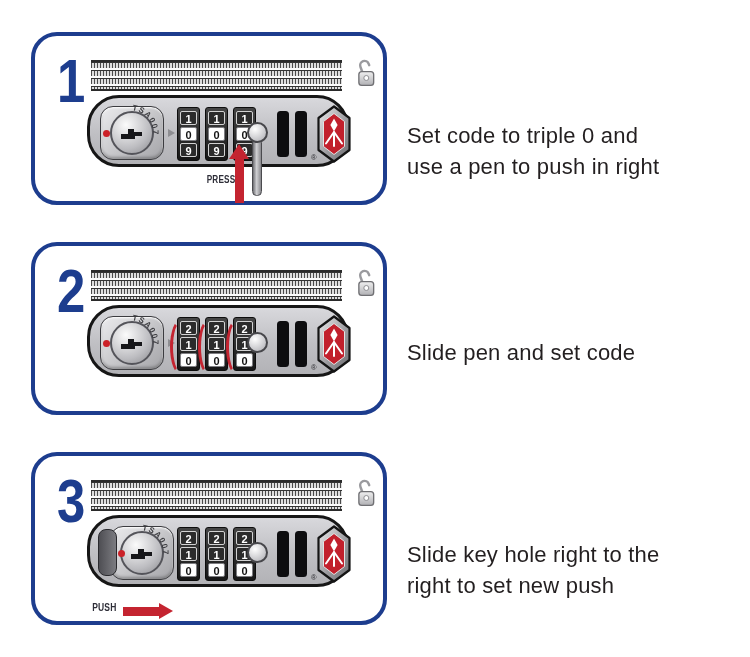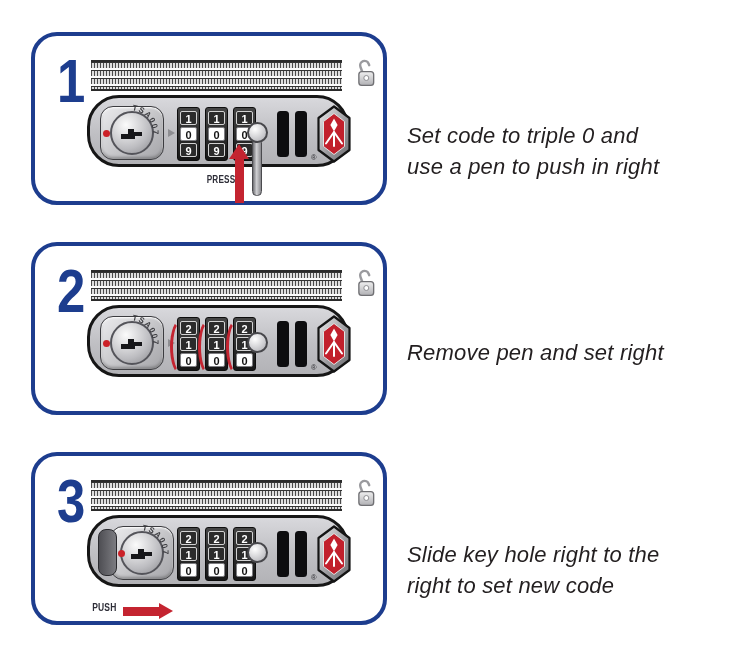--- a/index.html
+++ b/index.html
@@ -71,21 +71,21 @@
   .arrow-right .shaft{width:36px;height:9px;background:#c42430;}
   .arrow-right .head{width:0;height:0;border-top:8.5px solid transparent;
       border-bottom:8.5px solid transparent;border-left:14px solid #c42430;}
   
   .bar{position:absolute;top:13px;width:12px;height:46px;background:#0d0d0f;border-radius:3.5px;}
   .b1{left:187px}.b2{left:205px}
   .logo{position:absolute;left:227px;top:7px;}
   .reg{position:absolute;left:221px;top:55px;font-size:7.5px;color:#2a2a2e;}
   
   .caption{position:absolute;left:407px;width:330px;color:#231f20;font-size:22px;
-      line-height:30.5px;letter-spacing:.2px;font-style:italic;}
+      line-height:30.5px;letter-spacing:.2px;}
   .c1{top:121px}.c2{top:338px}.c3{top:540px}
 </style>
 </head>
 <body>
 
 <svg width="0" height="0" style="position:absolute">
   <defs>
     <linearGradient id="padGrad" x1="0" y1="0" x2="0" y2="1">
       <stop offset="0" stop-color="#f0f0f0"></stop>
         <stop offset="1" stop-color="#b0b0b4"></stop>
@@ -207,21 +207,21 @@
       <svg class="logo" width="34" height="58" viewBox="0 0 34 58">
         <polygon points="17,1.5 32.5,13 32.5,45 17,56.5 1.5,45 1.5,13" fill="url(#hexGrad)" stroke="#141414" stroke-width="2.2" stroke-linejoin="round"></polygon>
         <polygon points="17,8.5 27.5,16.5 27.5,41.5 17,49.5 6.5,41.5 6.5,16.5" fill="#c2202c" stroke="#e3e3e3" stroke-width="1"></polygon>
         <path d="M17 13.5 L20.6 20 L17 26.5 L13.4 20 Z" fill="#fff"></path>
         <path d="M17 27 L9 38.5 M17 27 L17 41 M17 27 L25 38.5" stroke="#fff" stroke-width="2" stroke-linecap="round" fill="none"></path>
       </svg>
       <div class="reg">®</div>
     </div>
   </div>
   <div class="caption c2">
-    <div>Remove pen and set right</div>
+    <div>Slide pen and set code</div>
   </div>
 
   <div class="panel step3">
     <div class="num">3</div>
     <div class="zipper"></div>
     <svg class="padlock" width="21" height="33" viewBox="0 0 22 34">
       <path d="M6.5 15 V9.5 a4.6 4.6 0 0 1 9.2 0 V11" transform="rotate(-20 7 15)" fill="none" stroke="#9a9a9e" stroke-width="2.6" stroke-linecap="round"></path>
       <rect x="3" y="15" width="15.5" height="14.5" rx="3" fill="url(#padGrad)" stroke="#6f6f73" stroke-width="1.4"></rect>
       <circle cx="10.8" cy="21.7" r="2.6" fill="#fdfdfd" stroke="#8b8b8f" stroke-width="1"></circle>
     </svg>
@@ -267,16 +267,16 @@
       <div class="reg">®</div>
     </div>
     <div class="push">PUSH</div>
     <div class="arrow-right">
         <i class="shaft"></i>
         <i class="head"></i>
       </div>
   </div>
   <div class="caption c3">
     <div>Slide key hole right to the</div>
-    <div>right to set new code</div>
+    <div>right to set new push</div>
   </div>
 
 </div>
 
 </body></html>

